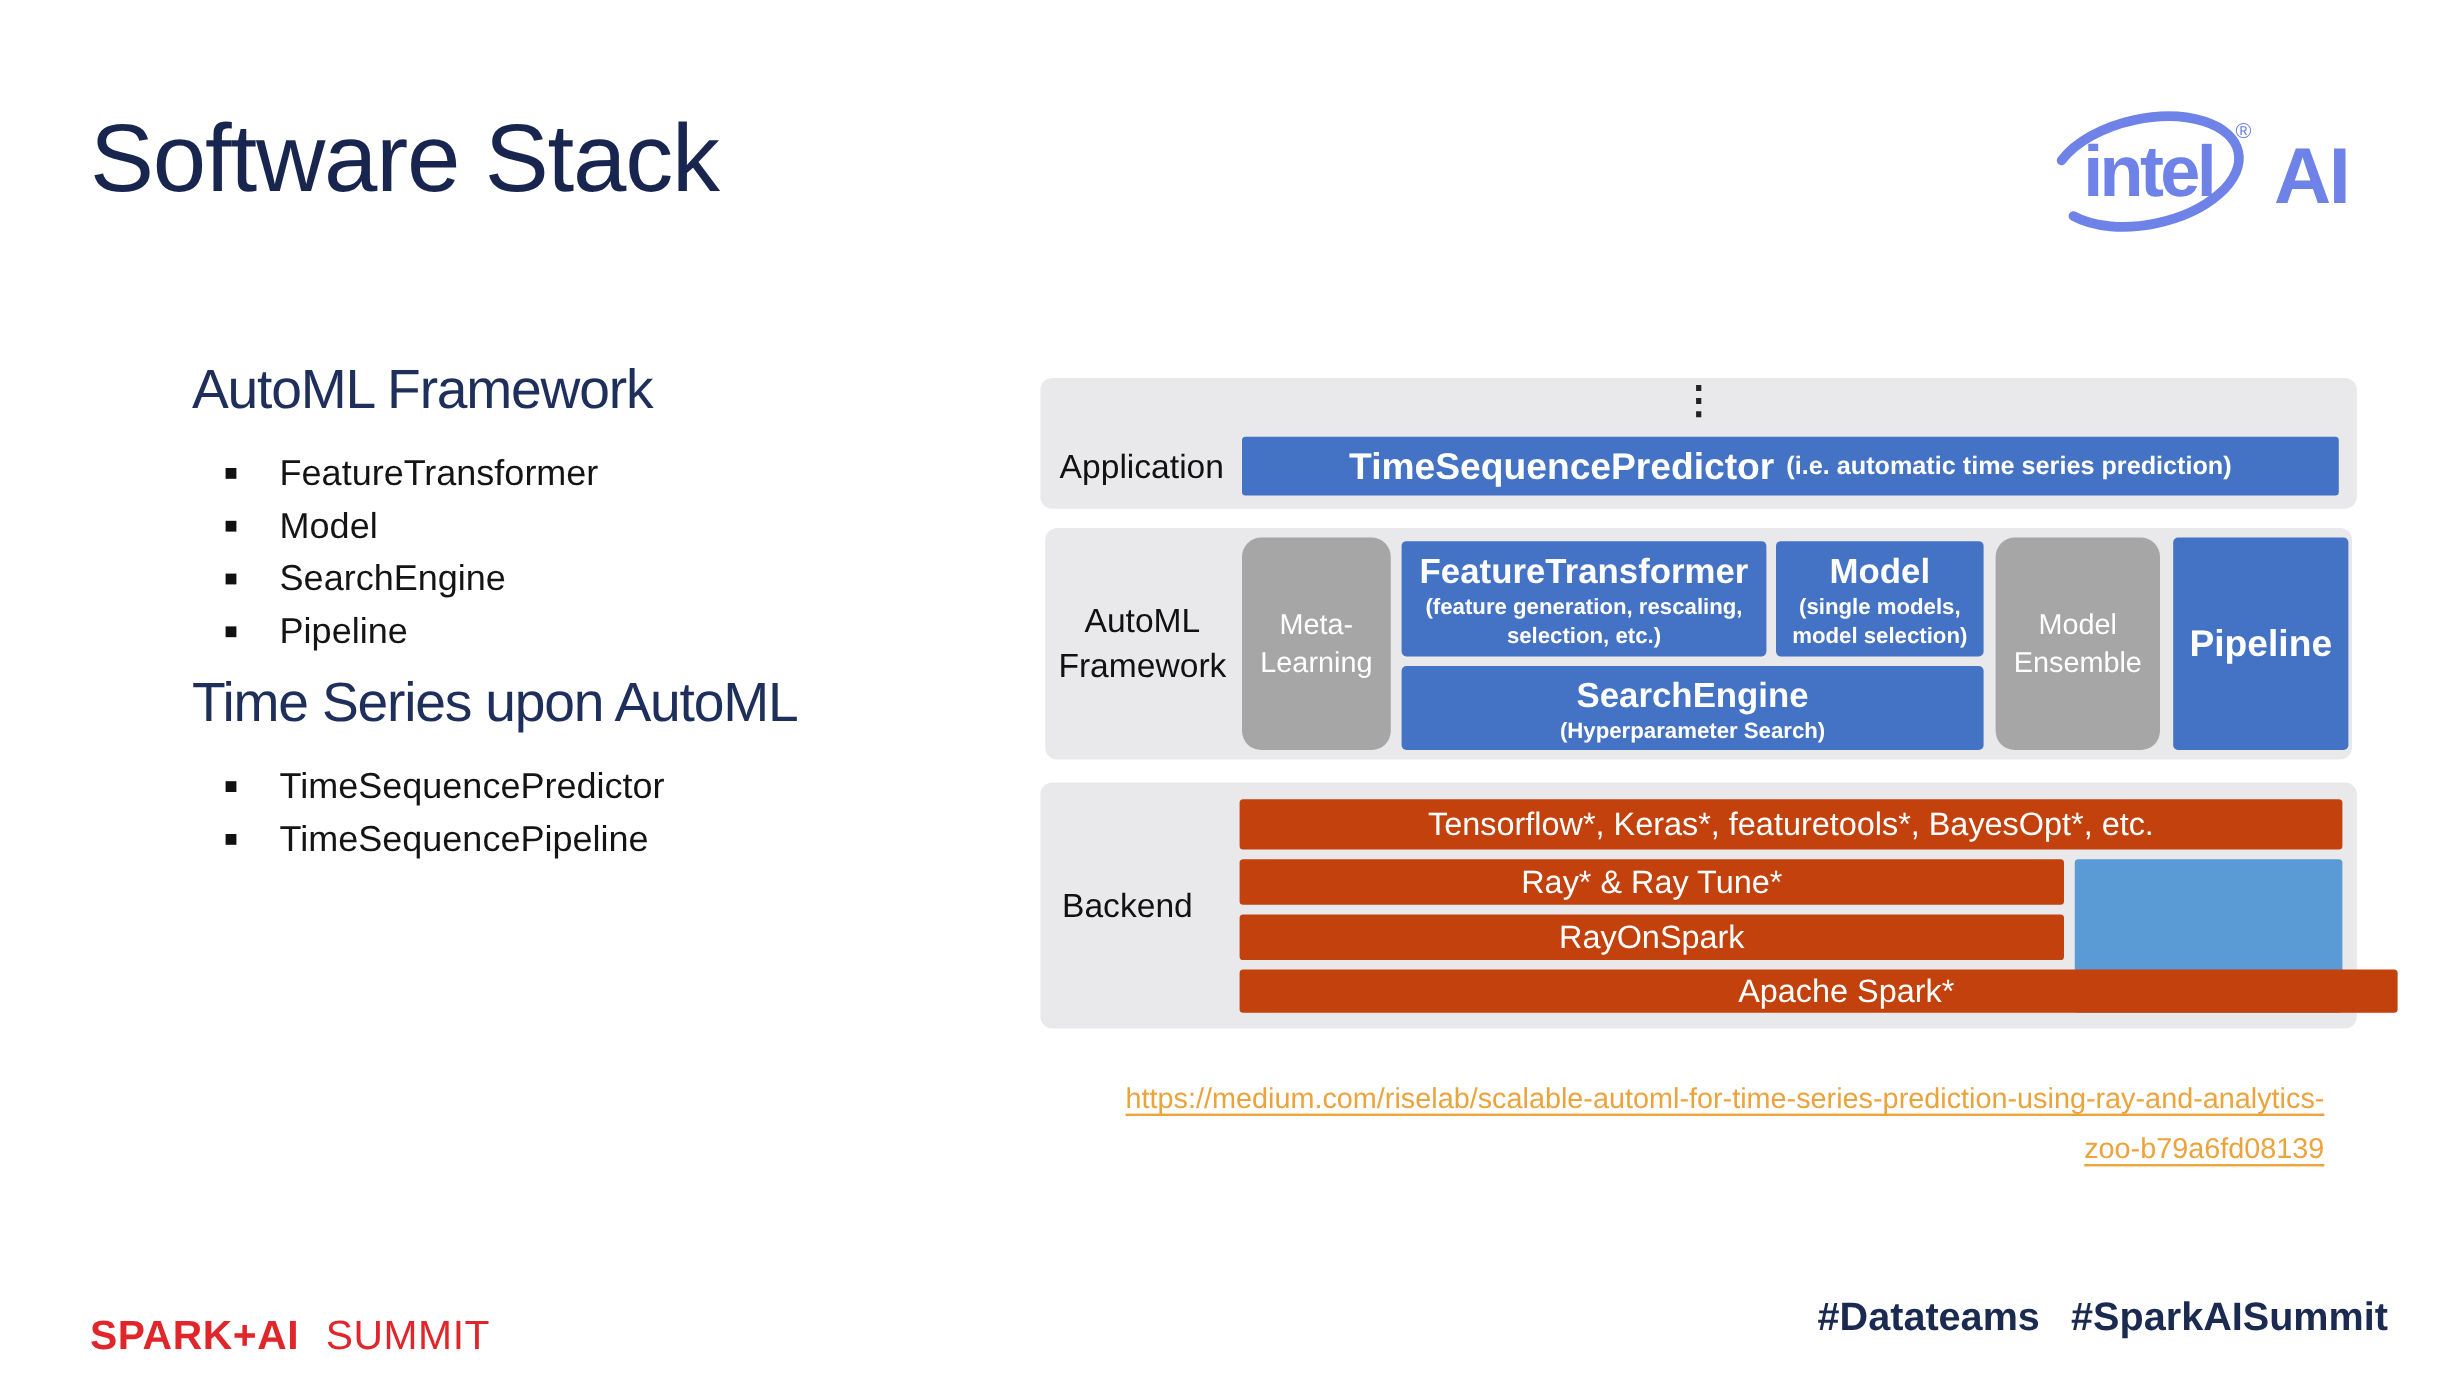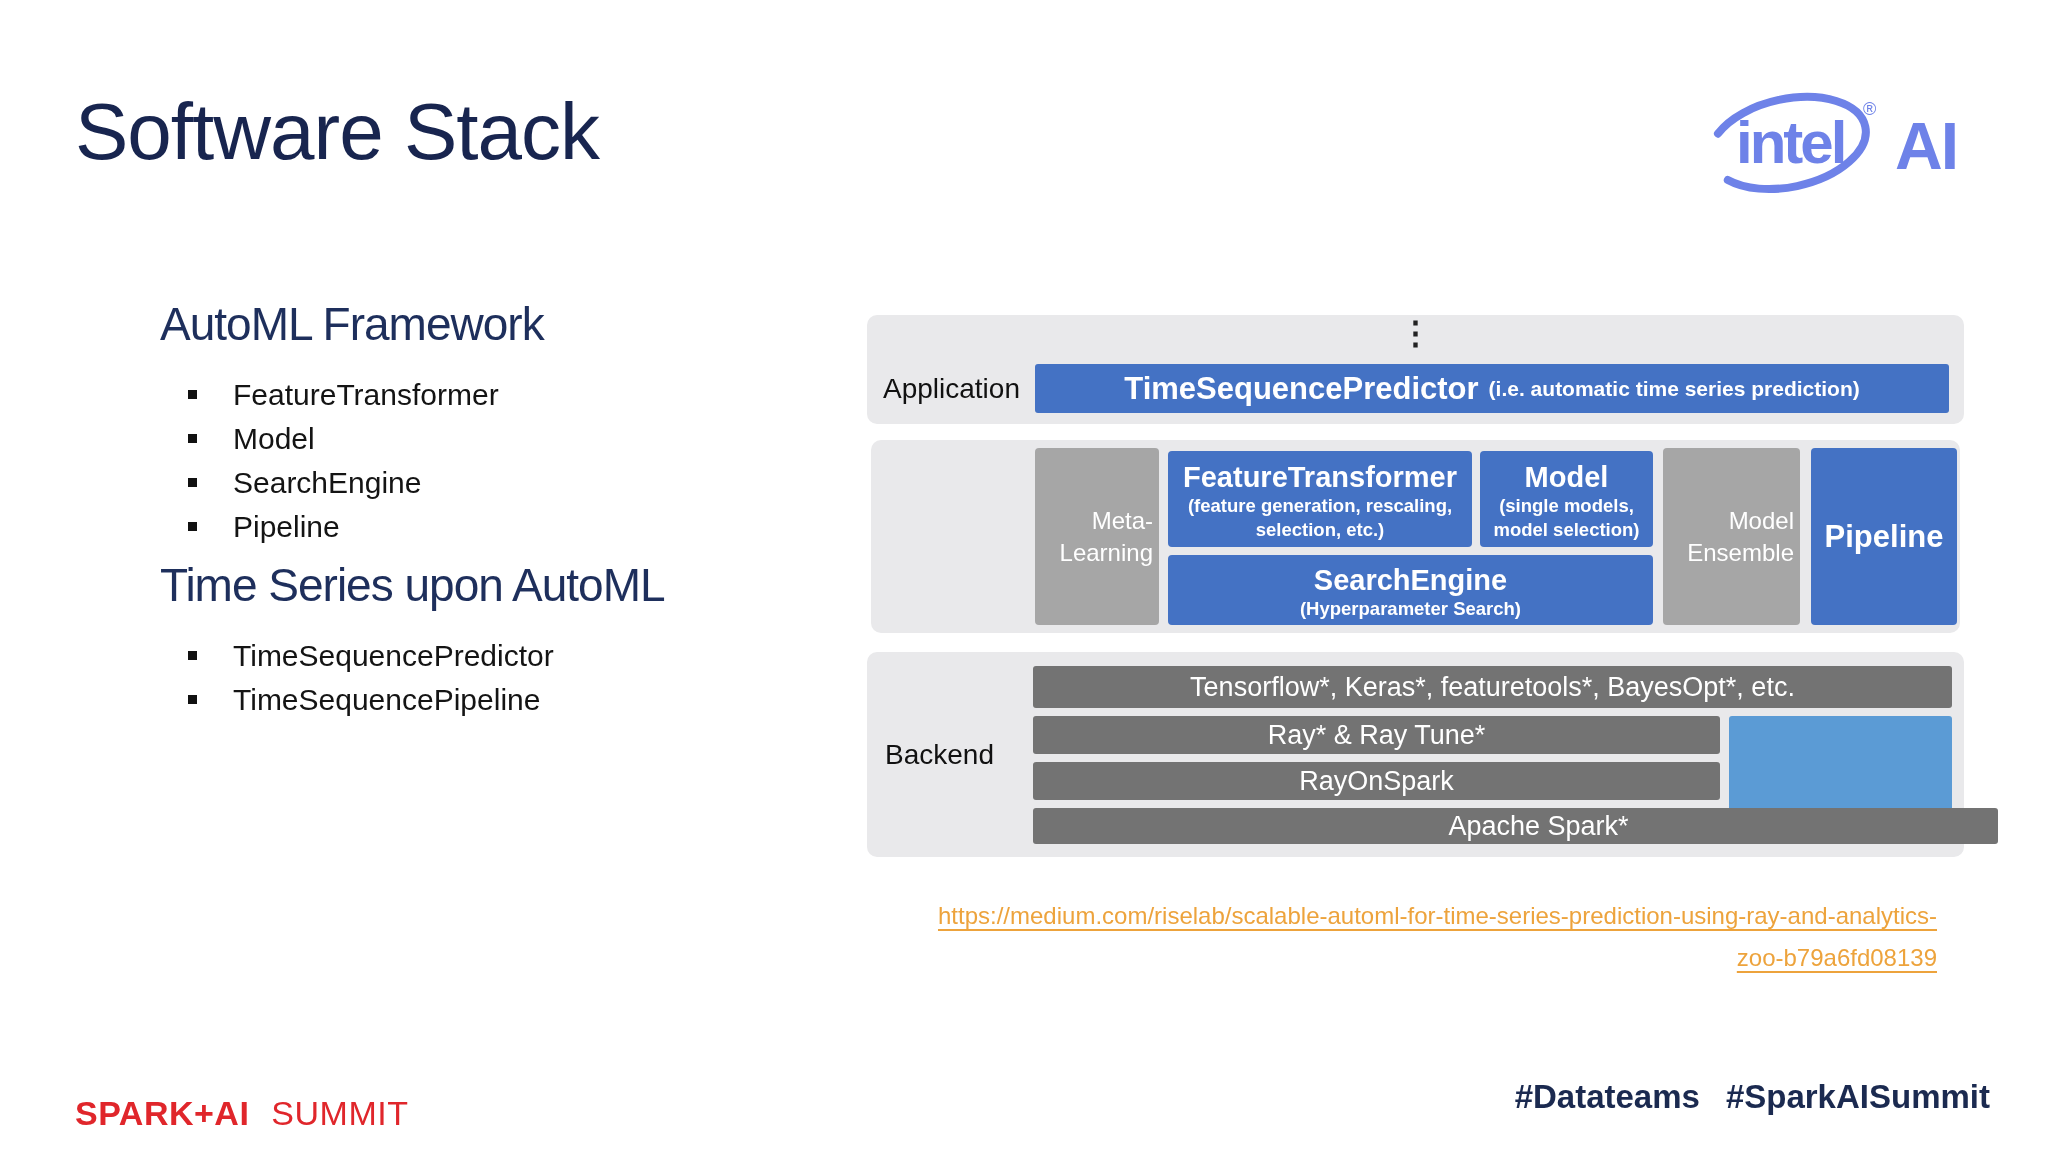--- a/index.html
+++ b/index.html
@@ -21,24 +21,24 @@
     letter-spacing:-1px;color:#1e2f5c;
   }
   .outline ul{list-style:none;margin:22px 0 10px 0;padding:0 0 0 28px;}
   .outline li{height:44px;font-size:30px;color:#141414;display:flex;align-items:center;}
   .sq{display:inline-block;width:9px;height:9px;background:#111;margin-right:36px;flex:0 0 auto;}
   .outline h2.second{margin-top:8px;}
   
   .panel{position:absolute;background:#e9e9eb;border-radius:10px;}
   .panel-label{color:#111;font-size:28px;}
   .bluebox{background:#4472c4;color:#fff;border-radius:4px;position:absolute;}
-  .graybox{background:#a6a6a6;color:#fff;border-radius:4px;position:absolute;
-           display:flex;align-items:center;justify-content:center;text-align:right;
+  .graybox{background:#a6a6a6;color:#fff;border-radius:16px;position:absolute;
+           display:flex;align-items:center;justify-content:center;text-align:center;
            font-size:24px;line-height:1.3;padding:14px 6px;box-sizing:border-box;}
-  .lightbar{background:#737373;color:#fff;border-radius:3px;position:absolute;
+  .lightbar{background:#c2410c;color:#fff;border-radius:3px;position:absolute;
             display:flex;align-items:center;justify-content:center;font-size:27px;}
   .boxtitle{font-weight:700;}
   .centered-col{display:flex;flex-direction:column;align-items:center;justify-content:center;text-align:center;}
   
   .panel-app{left:867px;top:315px;width:1097px;height:109px;}
   .app-label{position:absolute;left:16px;top:58px;}
   .app-ellipsis{position:absolute;left:50%;transform:translateX(-50%);top:2px;
                 font-size:32px;line-height:1;color:#222;font-weight:700;}
   .app-bar{left:168px;top:49px;width:914px;height:49px;border-radius:3px;
            display:flex;align-items:center;justify-content:center;gap:10px;}
@@ -134,20 +134,24 @@
   <div class="panel panel-app">
     <div class="panel-label app-label">Application</div>
     <div class="app-ellipsis">⋮</div>
     <div class="bluebox app-bar">
       <span class="big">TimeSequencePredictor</span>
       <span class="small">(i.e. automatic time series prediction)</span>
     </div>
   </div>
 
   <div class="panel panel-automl">
+    <div class="automl-label">
+      <span>AutoML</span>
+      <span>Framework</span>
+    </div>
     <div class="graybox box-meta">Meta-Learning</div>
     <div class="bluebox box-ft centered-col">
       <span class="boxtitle">FeatureTransformer</span>
       <span class="subtle">(feature generation, rescaling, selection, etc.)</span>
     </div>
     <div class="bluebox box-model centered-col">
       <span class="boxtitle">Model</span>
       <span class="subtle">(single models, model selection)</span>
     </div>
     <div class="bluebox box-search centered-col">

